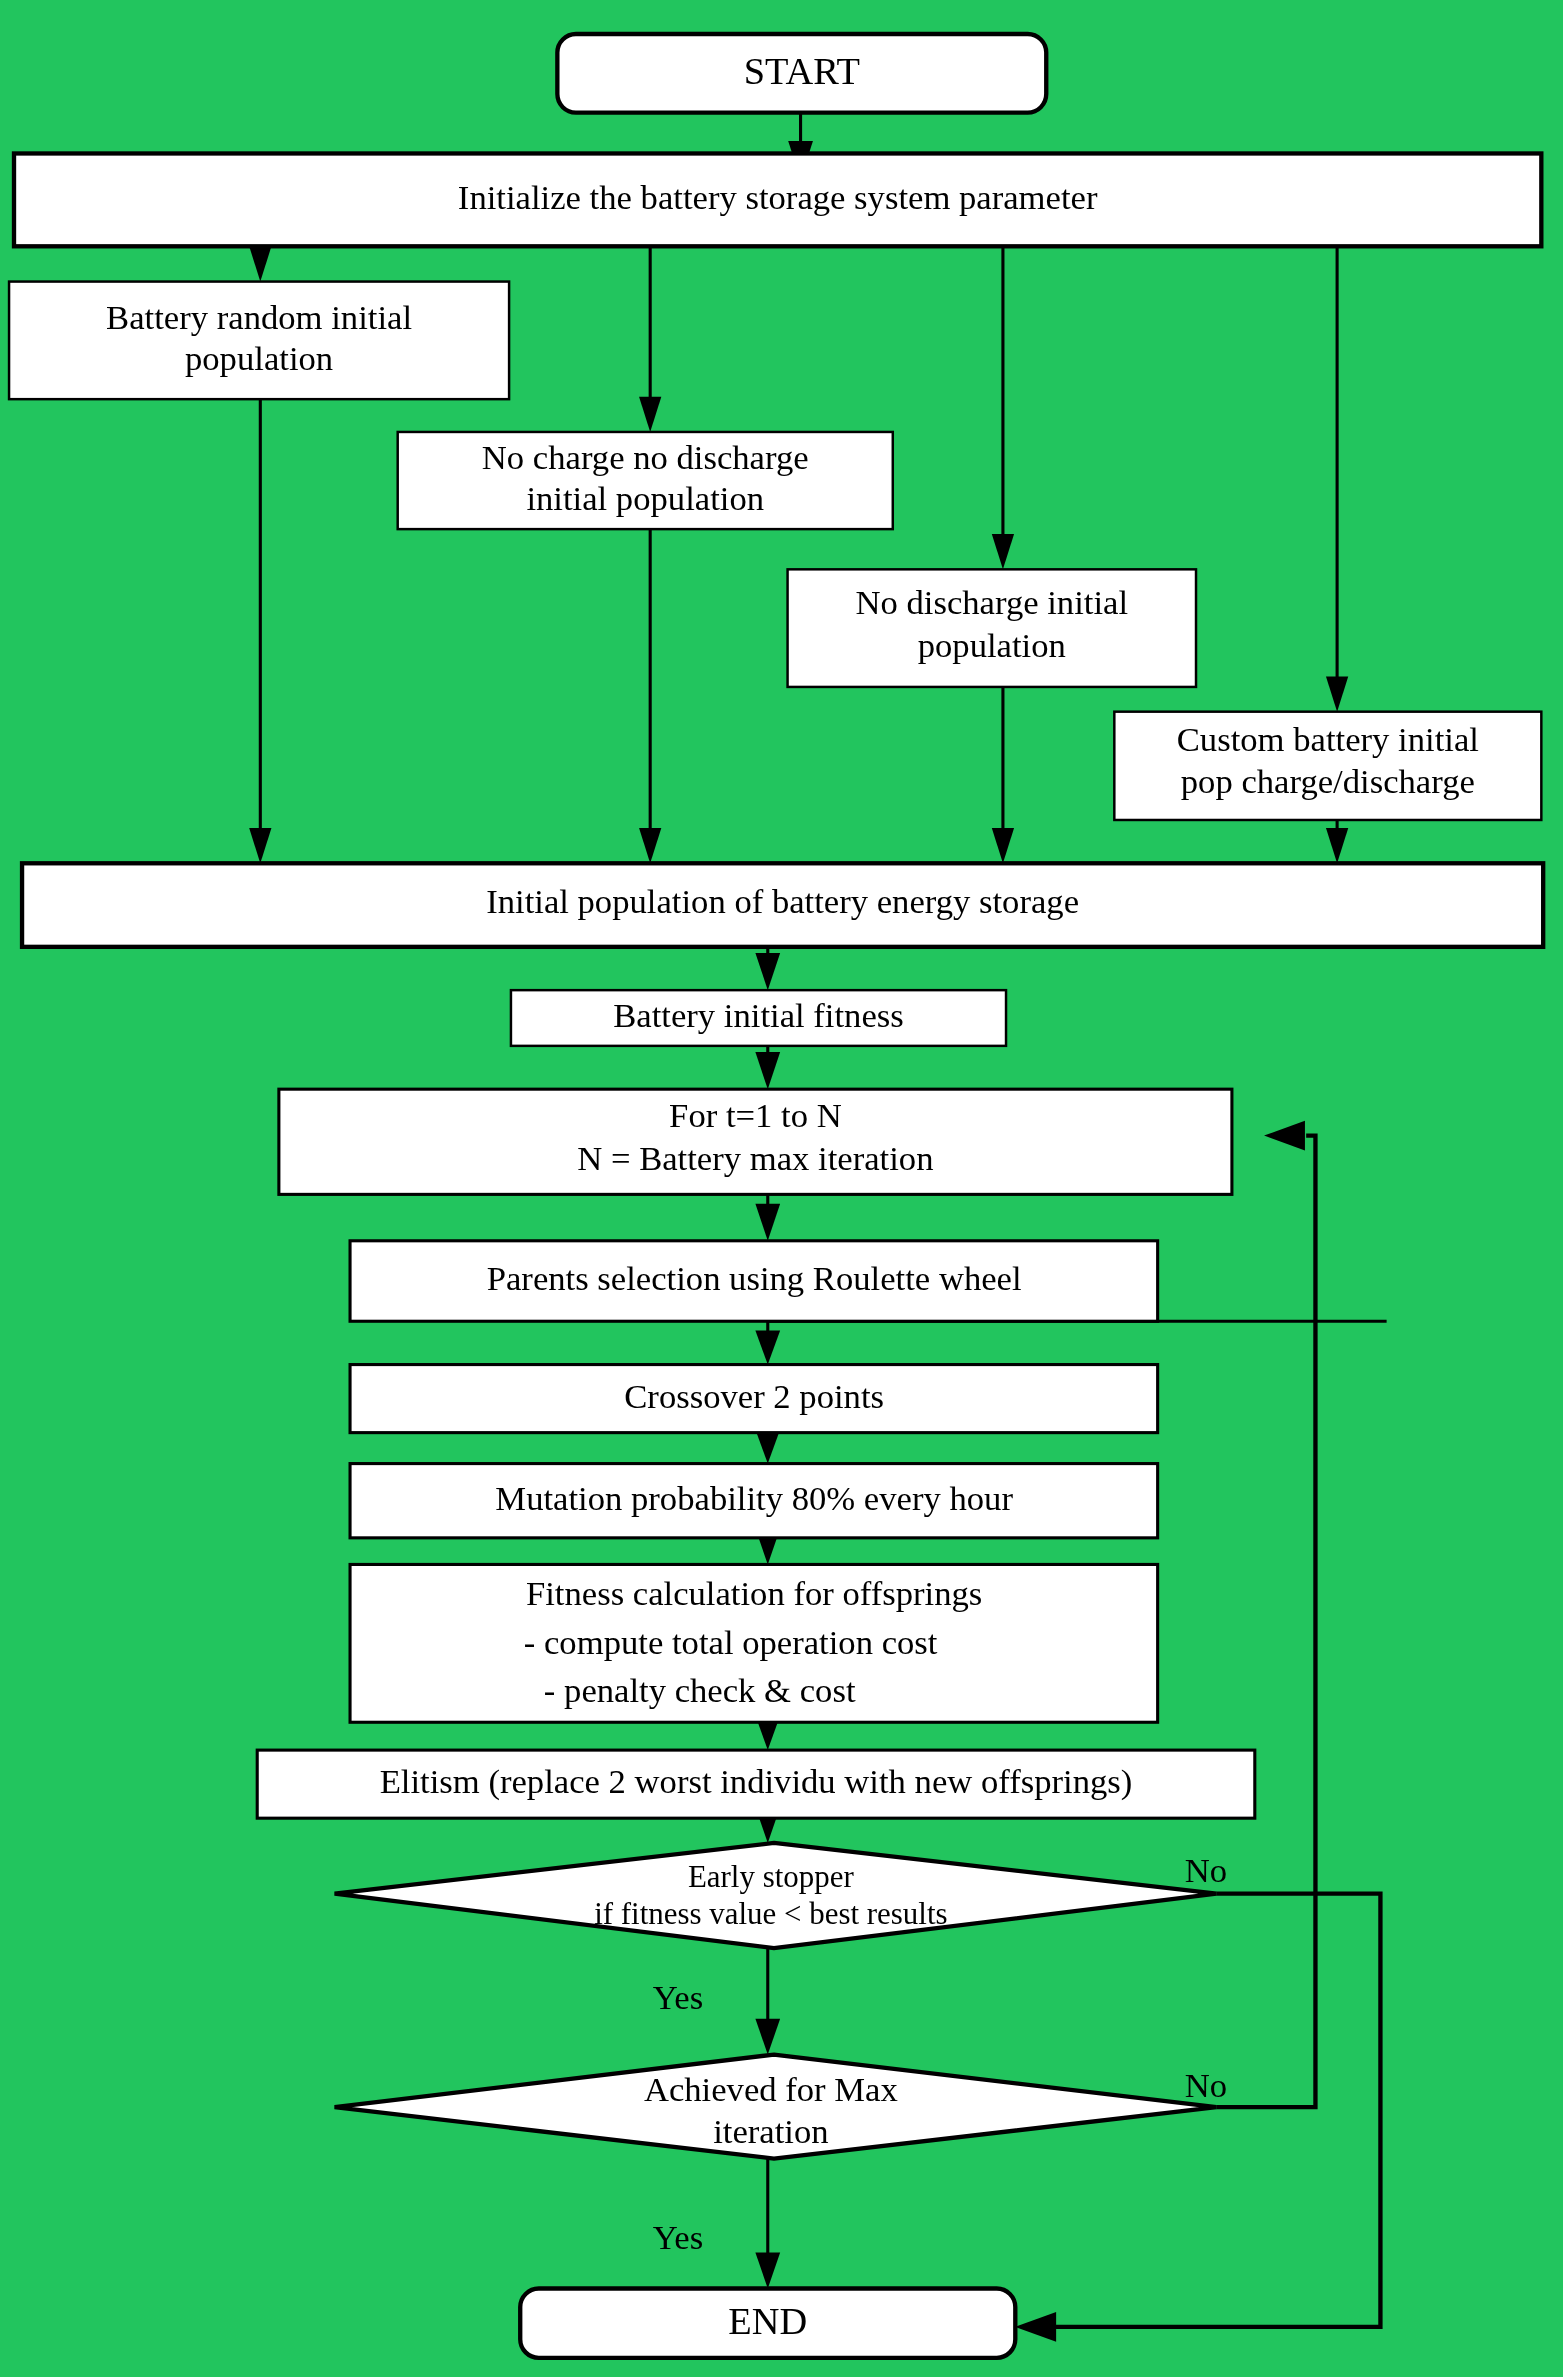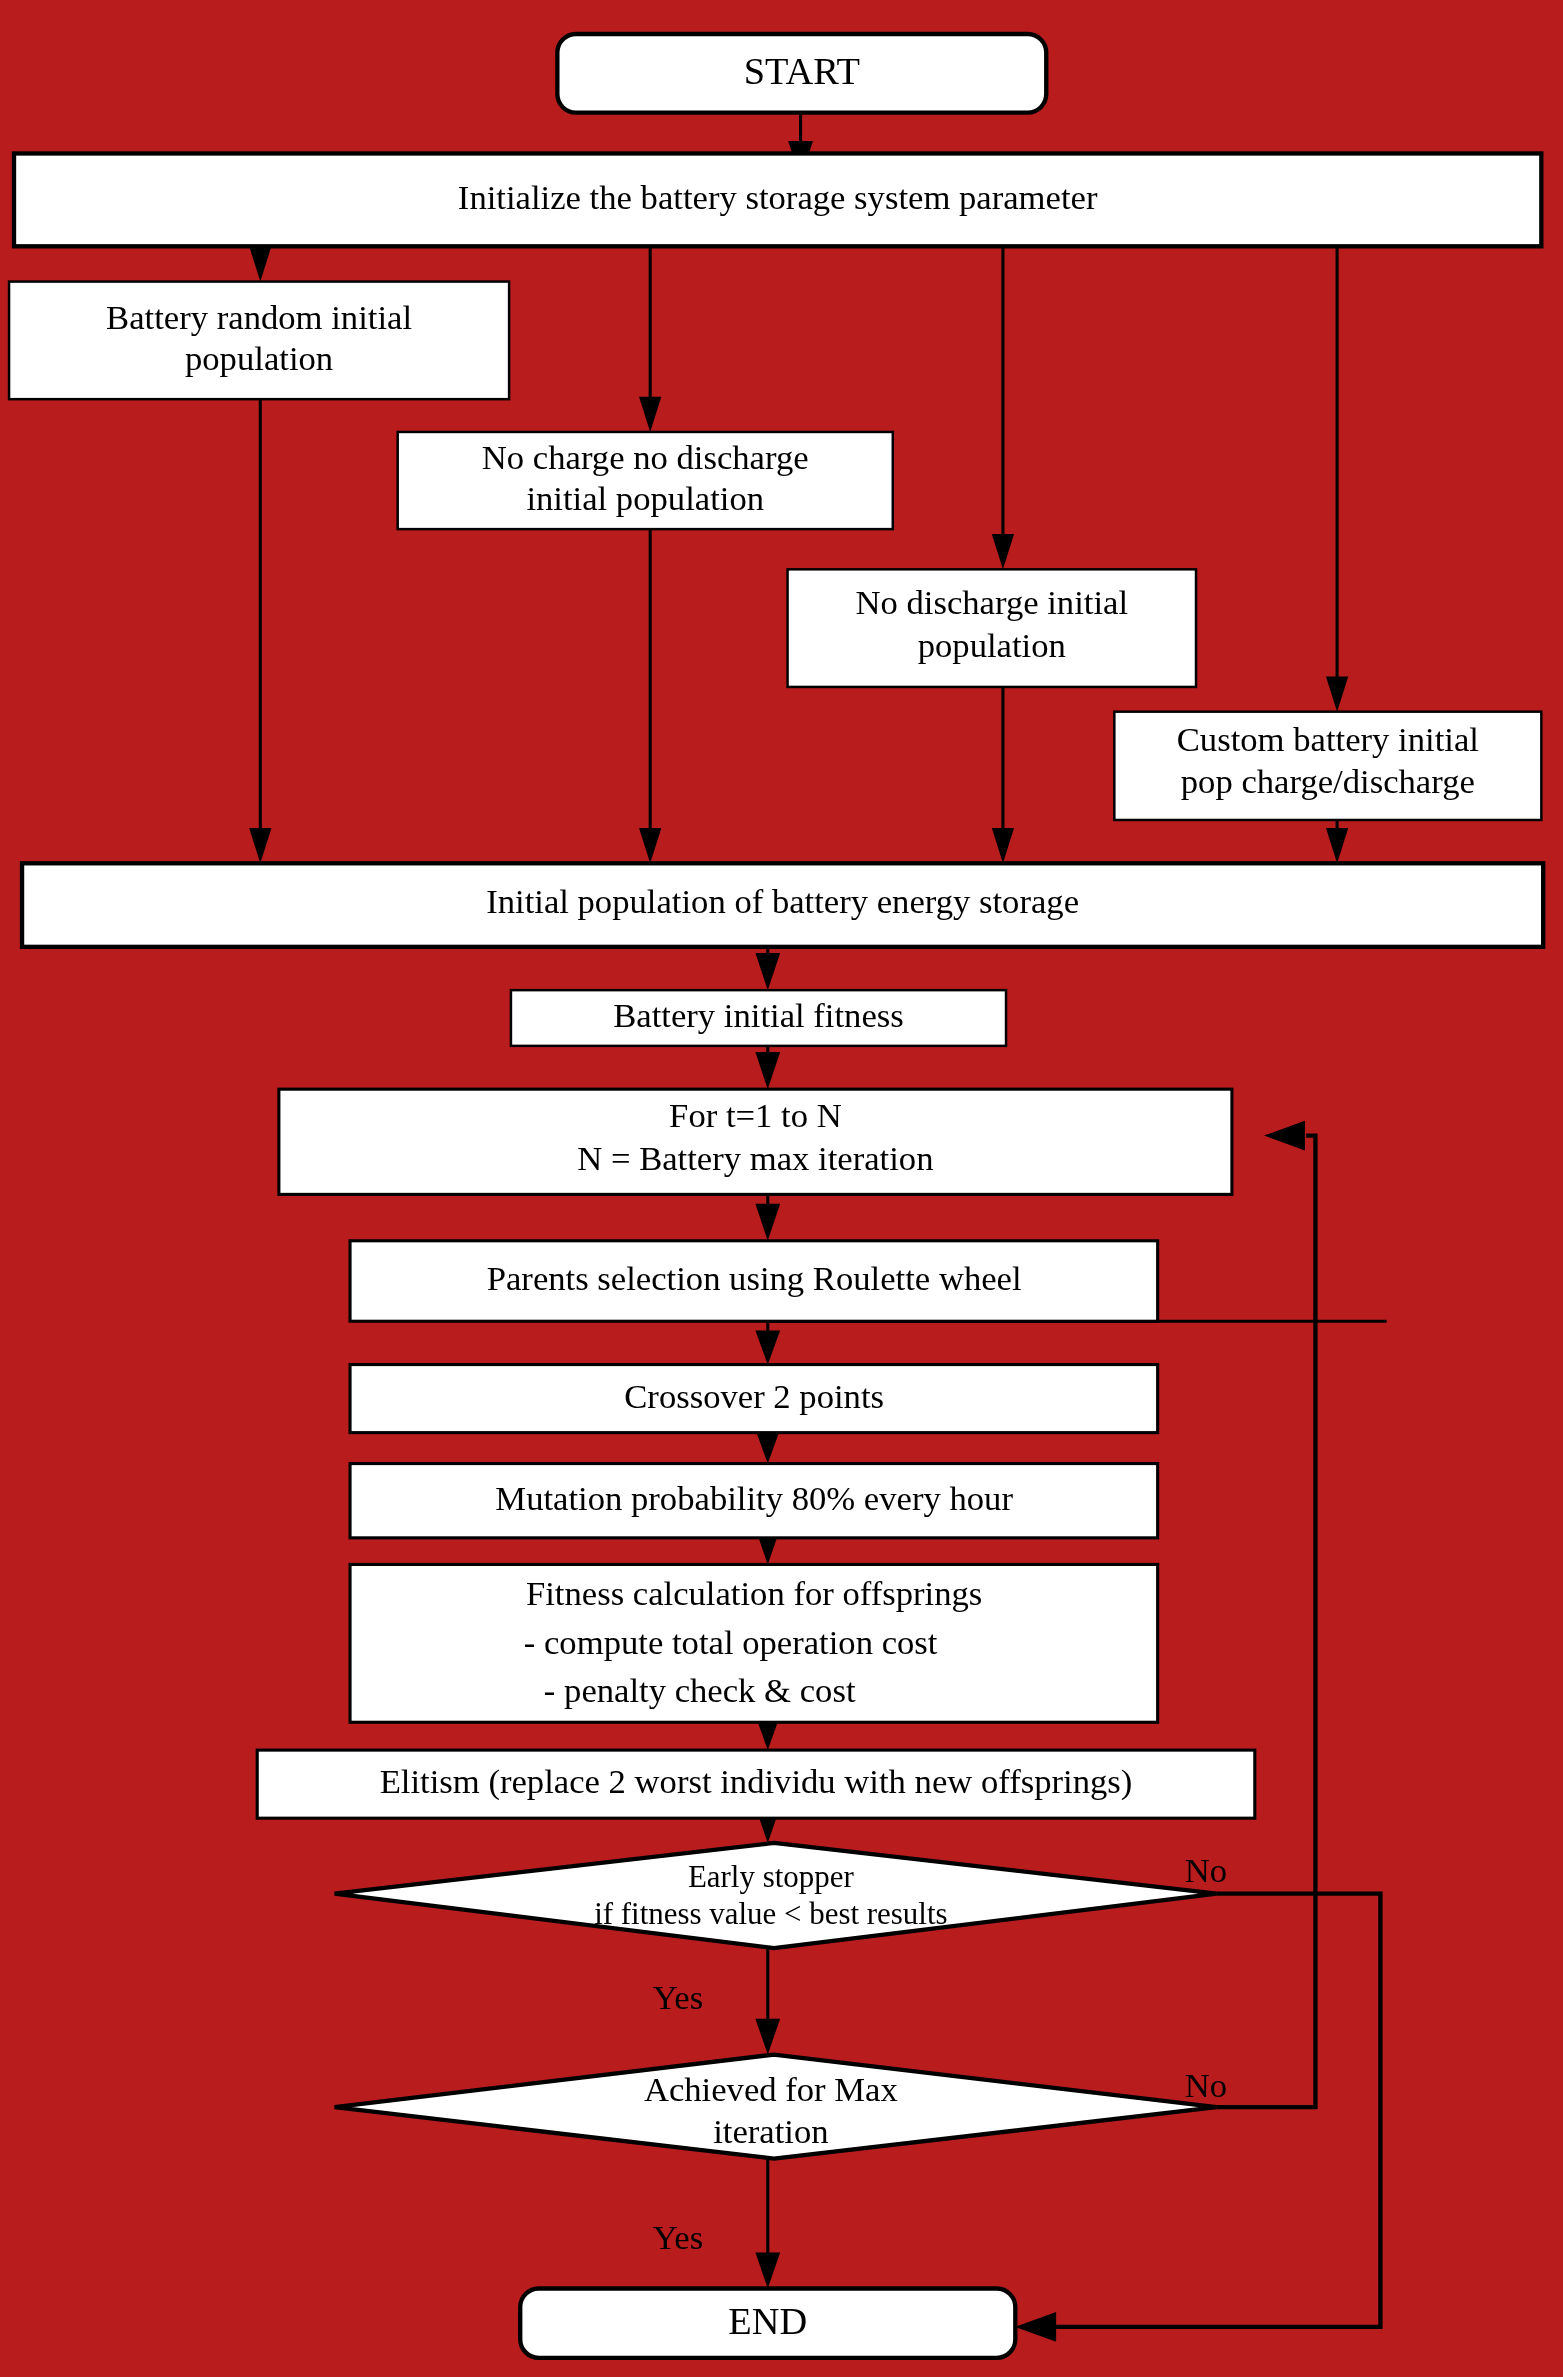--- a/index.html
+++ b/index.html
@@ -7,21 +7,21 @@
     padding: 0;
     background: #ffffff;
   }
   body {
     font-family: "Liberation Serif", "DejaVu Serif", serif;
   }
   #flowchart-root {
     position: relative;
     width: 1564px;
     height: 2377px;
-    background: #b91c1c;
+    background: #22c55e;
     overflow: hidden;
   }
   svg#flow-svg {
     position: absolute;
     top: 0;
     left: 0;
     width: 1564px;
     height: 2377px;
     display: block;
   }

